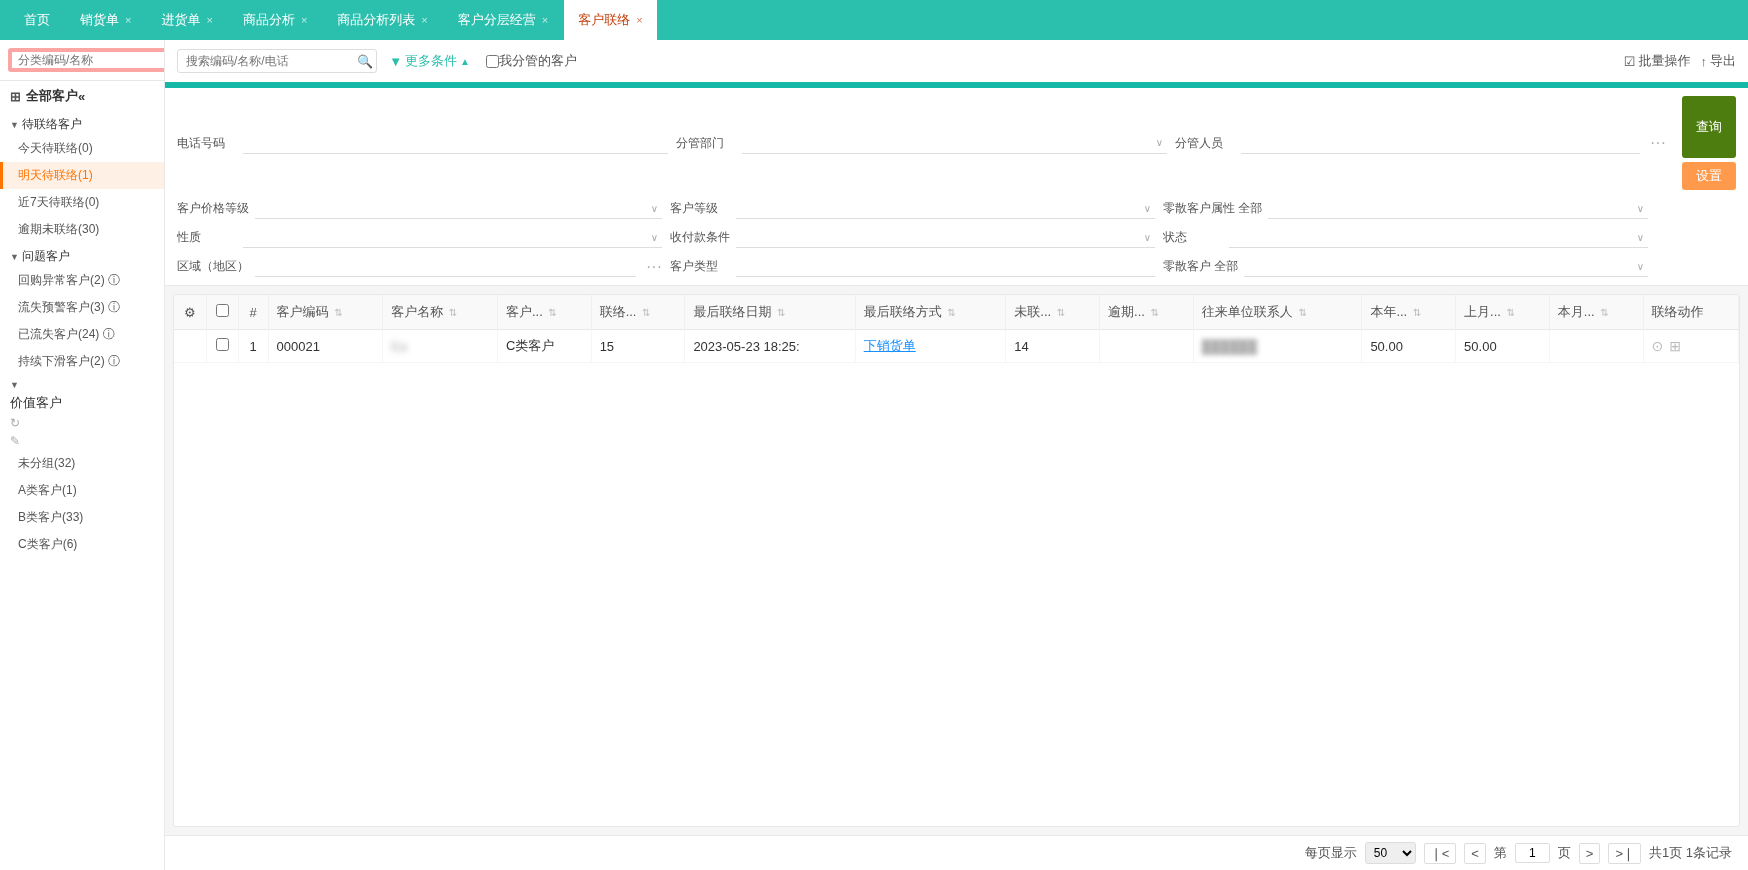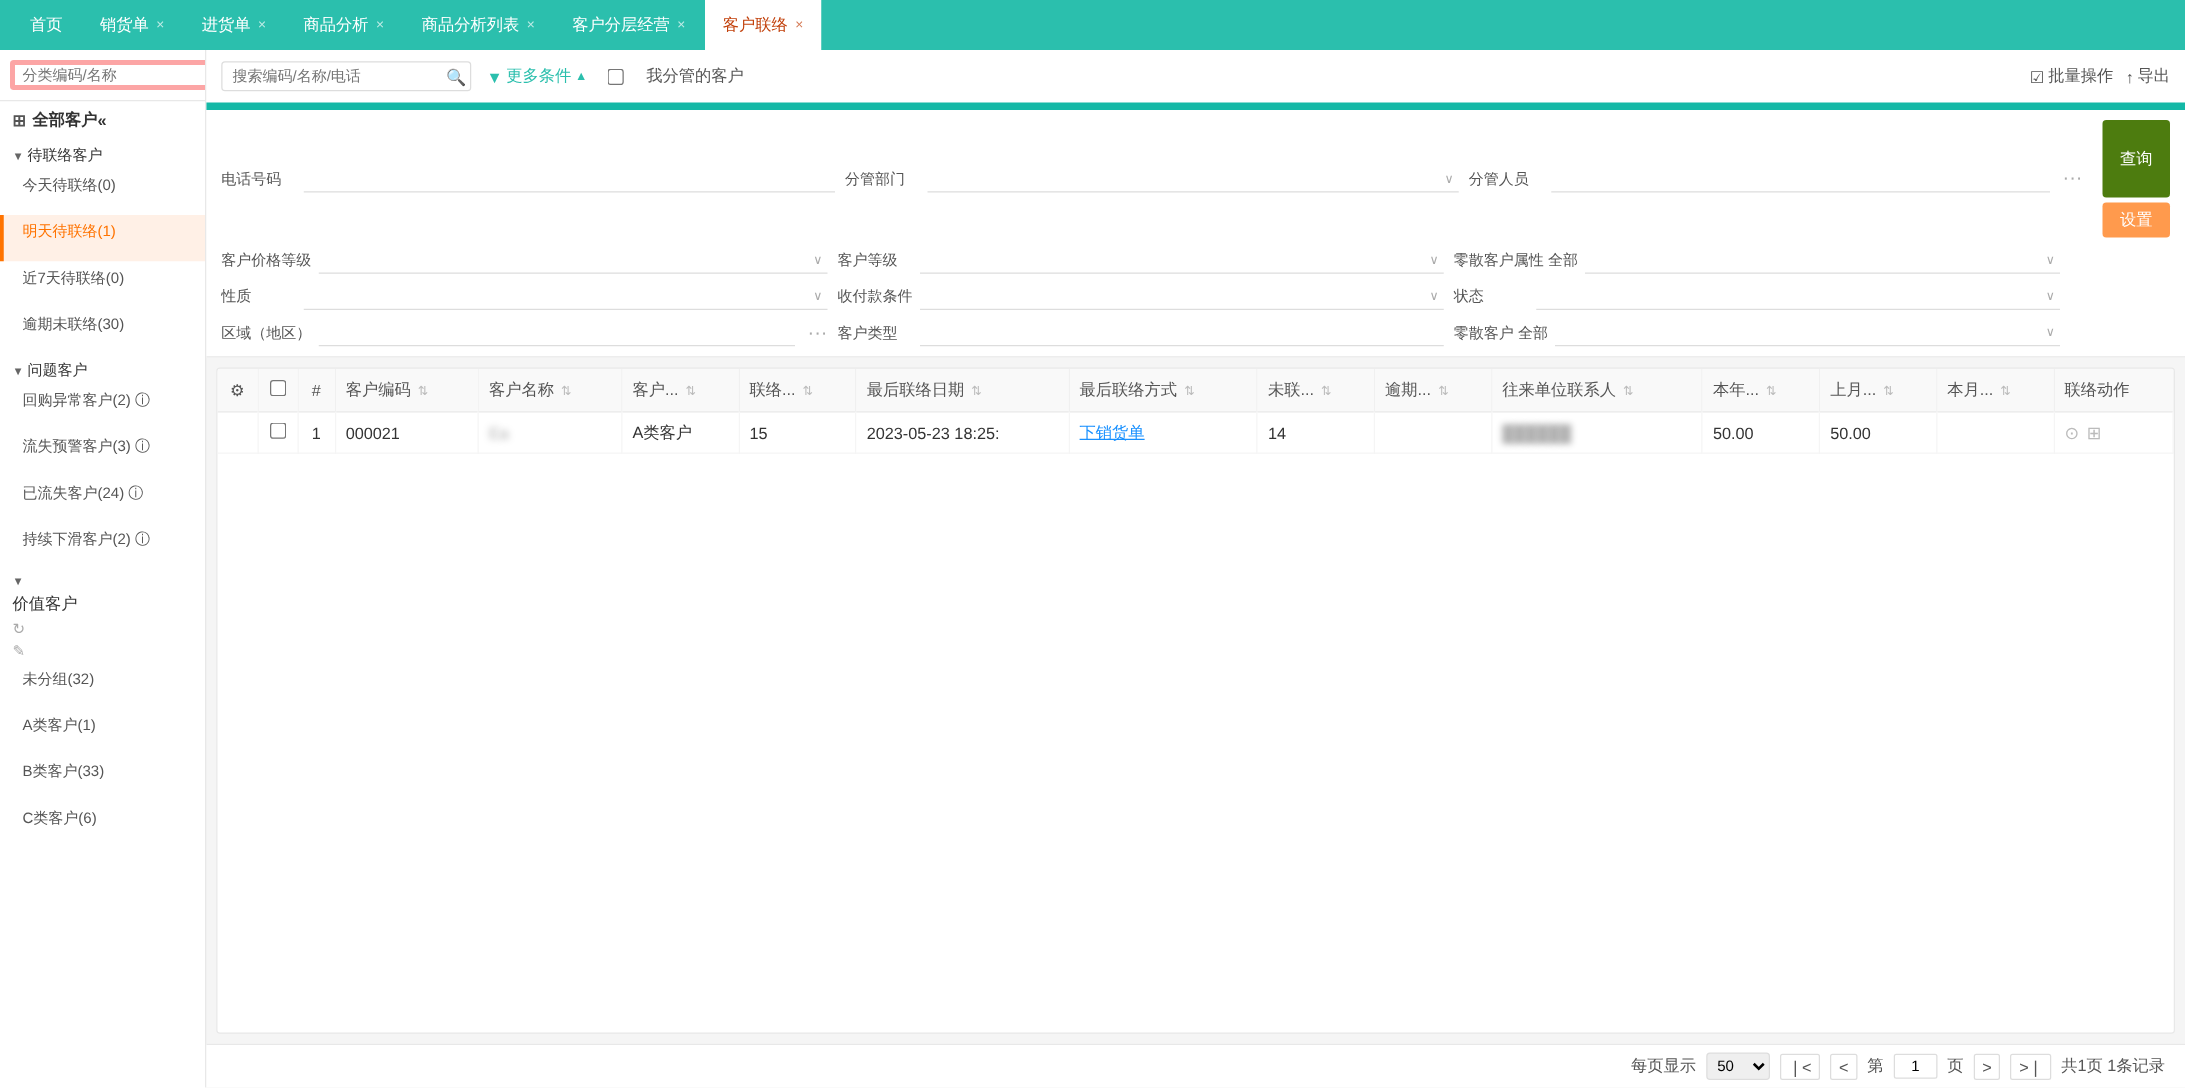--- a/index.html
+++ b/index.html
@@ -16,33 +16,33 @@
 
     
     .sidebar { width: 165px; min-width: 165px; background: #fff; border-right: 1px solid #e8e8e8; padding: 0; overflow-y: auto; }
     .sidebar-search { display: flex; align-items: center; padding: 8px 8px; border-bottom: 1px solid #e8e8e8; gap: 4px; }
     .sidebar-search input { border: 4px solid #fca5a5; border-radius: 3px; padding: 1px 6px; flex: 1; font-size: 12px; outline: none; }
     .sidebar-all-customers { display: flex; align-items: center; padding: 6px 10px; font-weight: bold; color: #333; cursor: pointer; font-size: 13px; }
     .sidebar-all-customers .grid-icon { margin-right: 5px; color: #555; }
 
     .sidebar-group-title { padding: 5px 10px 2px 10px; color: #333; font-size: 12px; display: flex; align-items: center; gap: 3px; }
     .sidebar-group-title::before { content: '▼'; font-size: 9px; color: #666; }
-    .sidebar-item { padding: 5px 10px 15px 18px; color: #555; cursor: pointer; font-size: 12px; white-space: nowrap; overflow: hidden; text-overflow: ellipsis; }
+    .sidebar-item { padding: 5px 10px 5px 18px; color: #555; cursor: pointer; font-size: 12px; white-space: nowrap; overflow: hidden; text-overflow: ellipsis; }
     .sidebar-item.active { background: #fff0e6; color: #ff7300; border-left: 3px solid #ff7300; padding-left: 15px; }
 
     
     .content-area { flex: 1; display: flex; flex-direction: column; overflow: hidden; }
 
     
     .toolbar { background: #fff; padding: 8px 12px; display: flex; align-items: center; gap: 8px; border-bottom: 6px solid #14b8a6; }
     .toolbar-search { border: 1px solid #ddd; border-radius: 3px; padding: 4px 8px; width: 200px; font-size: 12px; outline: none; }
     .toolbar-search-btn { color: #aaa; cursor: pointer; margin-left: -28px; }
     .filter-btn { display: flex; align-items: center; gap: 3px; color: #2bbfad; cursor: pointer; font-size: 12px; border: none; background: none; padding: 4px 8px; }
     .filter-btn .arrow { font-size: 10px; }
-    .checkbox-label { display: flex; align-items: center; gap: 18px; font-size: 12px; color: #555; cursor: pointer; }
+    .checkbox-label { display: flex; align-items: center; gap: 0; font-size: 12px; color: #555; cursor: pointer; }
     .toolbar-right { margin-left: auto; display: flex; align-items: center; gap: 10px; }
     .batch-op-btn { display: flex; align-items: center; gap: 3px; color: #555; cursor: pointer; font-size: 12px; }
     .export-btn { display: flex; align-items: center; gap: 3px; color: #555; cursor: pointer; font-size: 12px; }
 
     
     .filter-panel { background: #fff; border-bottom: 1px solid #e8e8e8; padding: 8px 12px; }
     .filter-row { display: flex; align-items: center; gap: 8px; margin-bottom: 8px; }
     .filter-row:last-child { margin-bottom: 0; }
     .filter-field { display: flex; align-items: center; flex: 1; gap: 6px; }
     .filter-label { color: #555; white-space: nowrap; font-size: 12px; min-width: 60px; }
@@ -297,21 +297,21 @@
             <th>联络动作</th>
           </tr>
         </thead>
         <tbody id="table-body">
         <tr>
       <td class="gear-col"></td>
       <td class="checkbox-col"><input type="checkbox" style=""></td>
       <td class="num-col">1</td>
       <td>000021</td>
       <td style="color:transparent;text-shadow:0 0 6px rgba(0,0,0,0.35);user-select:none;min-width:80px;">Ea&nbsp;&nbsp;&nbsp;&nbsp;&nbsp;&nbsp;&nbsp;&nbsp;</td>
-      <td>A类客户</td>
+      <td>C类客户</td>
       <td>15</td>
       <td>2023-05-23 18:25:</td>
       <td><span class="link-text">下销货单</span></td>
       <td>14</td>
       <td></td>
       <td style="color:transparent;text-shadow:0 0 5px rgba(0,0,0,0.3);user-select:none;">██████</td>
       <td>50.00</td>
       <td>50.00</td>
       <td></td>
       <td>

